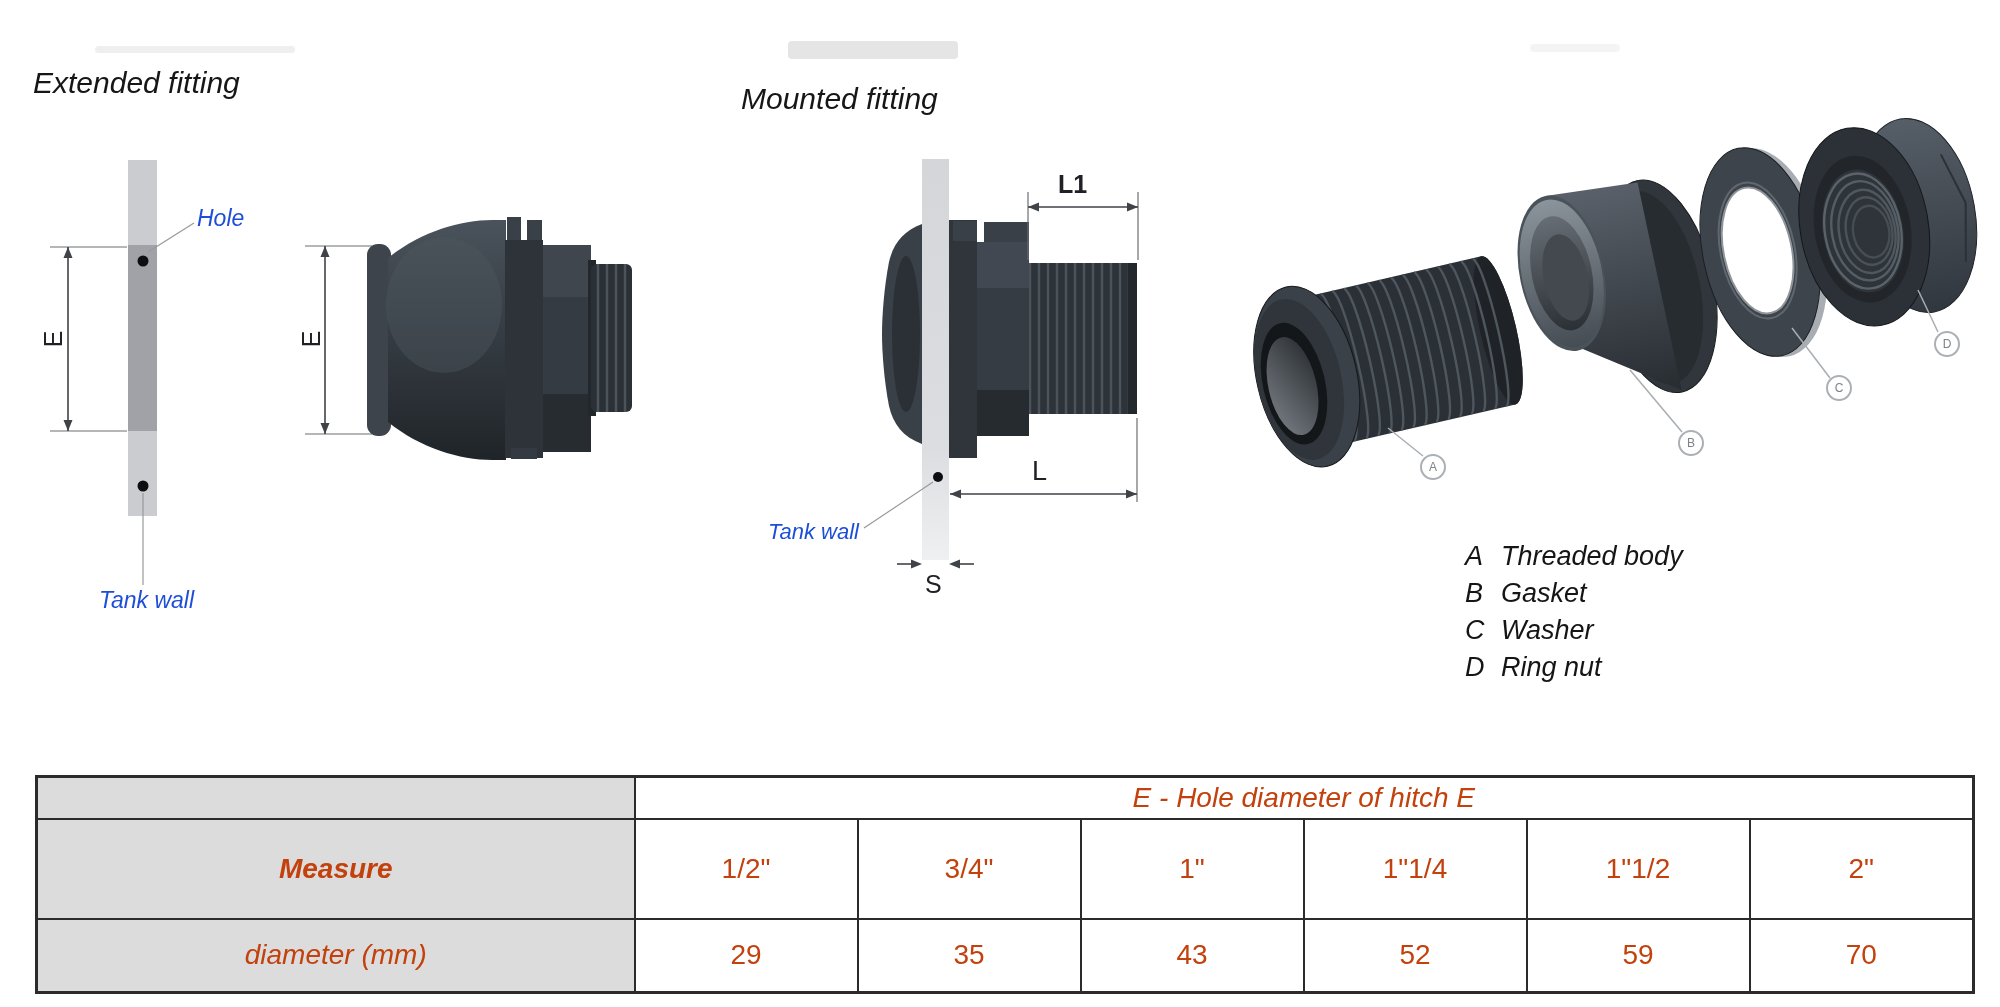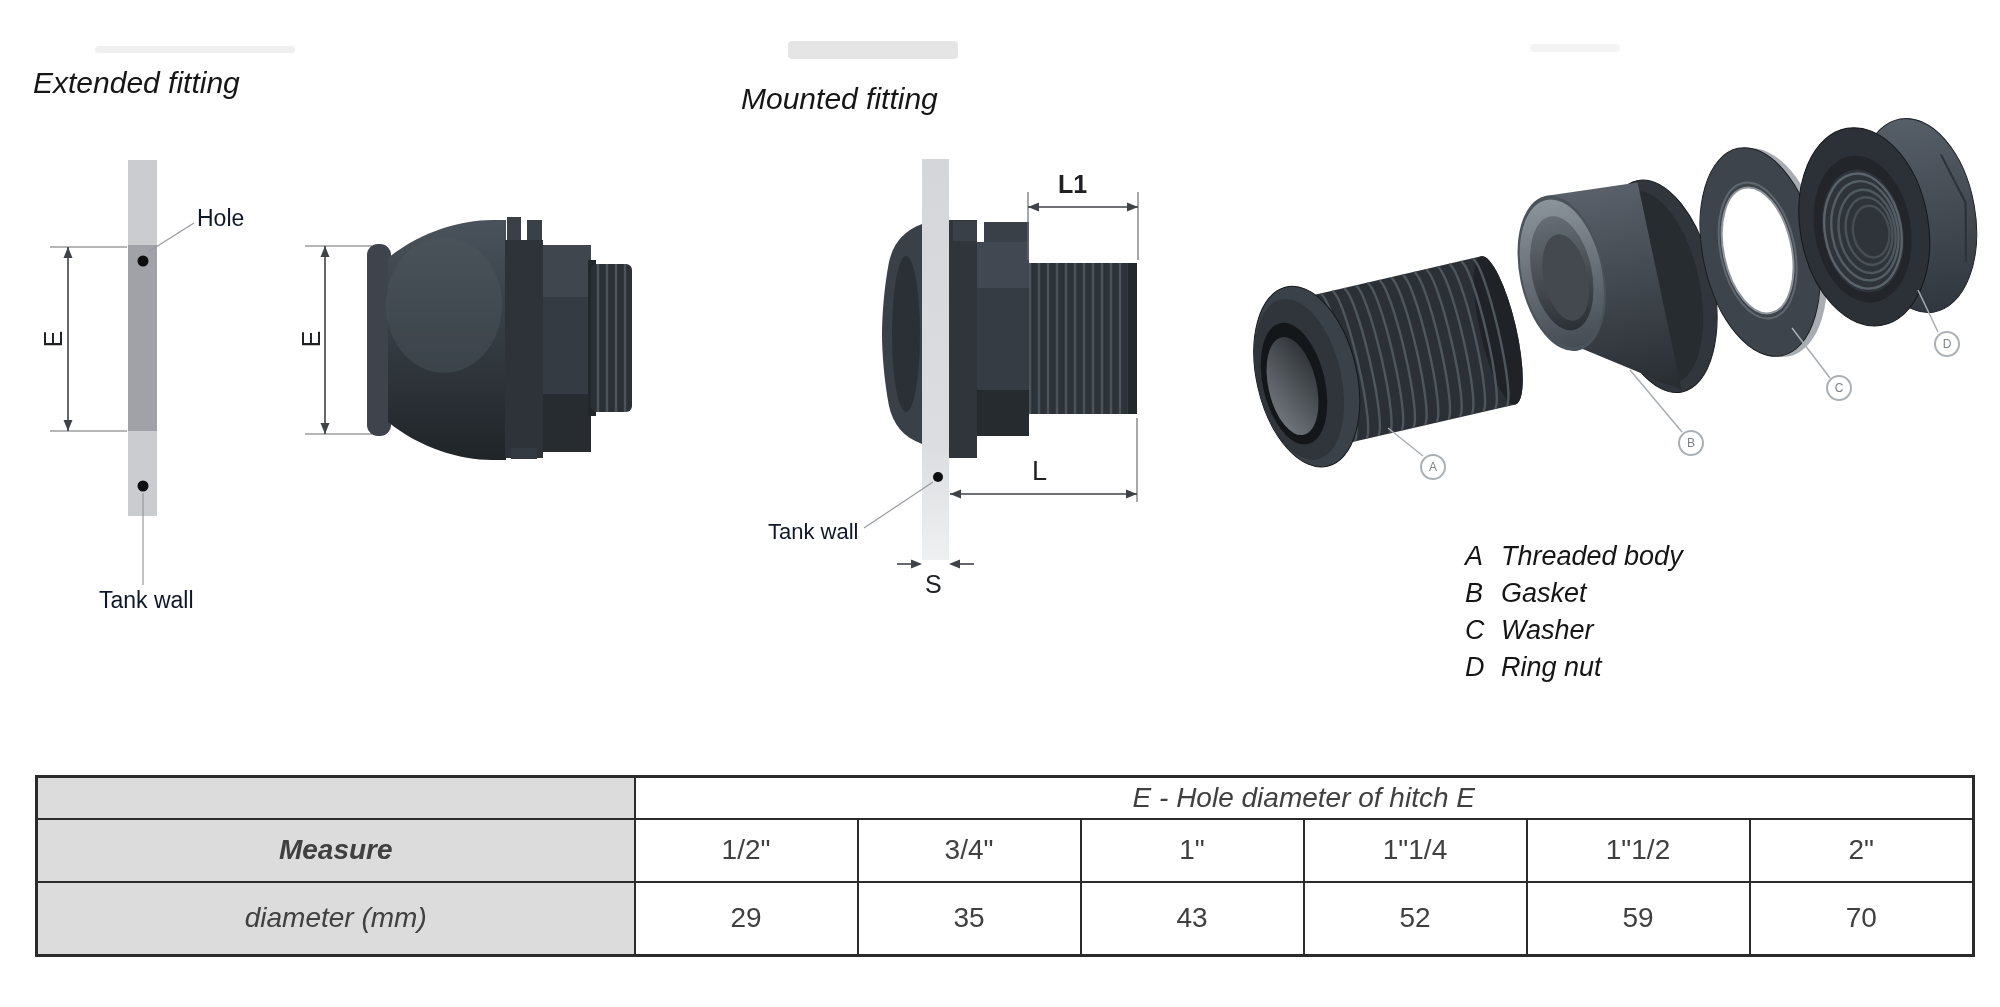--- a/index.html
+++ b/index.html
@@ -1,34 +1,34 @@
 <!DOCTYPE html>
 <html><head>
 <meta charset="utf-8">
 <style>
   html,body{margin:0;padding:0;background:#fff;}
   .page{position:relative;width:2000px;height:1007px;background:#ffffff;overflow:hidden;
         font-family:"Liberation Sans",sans-serif;color:#17181a;padding-left:48px;}
   .art{position:absolute;left:0;top:0;}
   .t{position:absolute;white-space:nowrap;line-height:1;}
   .title{font-size:30px;font-style:italic;color:#161616;}
-  .lbl{font-size:23px;color:#0f172a;}
+  .lbl{font-size:23px;font-style:italic;color:#1d4ed8;}
   .dim{font-size:25px;color:#202124;}
   .rot{transform:translate(-50%,-50%) rotate(-90deg);}
   .legend{position:absolute;left:1465px;top:541px;font-size:27px;font-style:italic;color:#151515;}
   .legend-line{height:37px;display:flex;align-items:flex-start;}
   .legend-letter{display:inline-block;width:36px;}
   .callout{position:absolute;width:26px;height:26px;border:2px solid #abb0b5;border-radius:50%;
            background:#fff;display:flex;align-items:center;justify-content:center;
            font-size:12px;color:#7d8389;box-sizing:border-box;}
   .smudge{position:absolute;border-radius:4px;}
   table.spec{position:absolute;left:35px;top:775px;width:1937px;border-collapse:collapse;
              table-layout:fixed;border:3px solid #2b2b2b;background:#fff;}
   table.spec td{border:2px solid #2b2b2b;text-align:center;vertical-align:middle;
-                font-size:28px;color:#404040;padding:0;}
+                font-size:28px;color:#c2410c;padding:0;}
   td.gray{background:#dcdcdd;}
   td.hdr{font-style:italic;font-size:26px;}
   td.strong{font-weight:bold;font-style:italic;}
   td.ital{font-style:italic;font-size:27px;}
 </style>
 </head>
 <body>
 
 <div class="page">
 
@@ -253,21 +253,21 @@
       <col style="width:223px">
         <col style="width:223px">
         <col style="width:223px">
         <col style="width:224px">
     </colgroup>
     <tbody>
         <tr style="height:42px;">
       <td class="gray"></td>
       <td colspan="6" class="hdr">E - Hole diameter of hitch E</td>
     </tr>
-    <tr style="height:63px;">
+    <tr style="height:100px;">
       <td class="gray strong">Measure</td>
       <td>1/2"</td>
       <td>3/4"</td>
       <td>1"</td>
       <td>1"1/4</td>
       <td>1"1/2</td>
       <td>2"</td>
     </tr>
     <tr style="height:74px;">
       <td class="gray ital">diameter (mm)</td>

